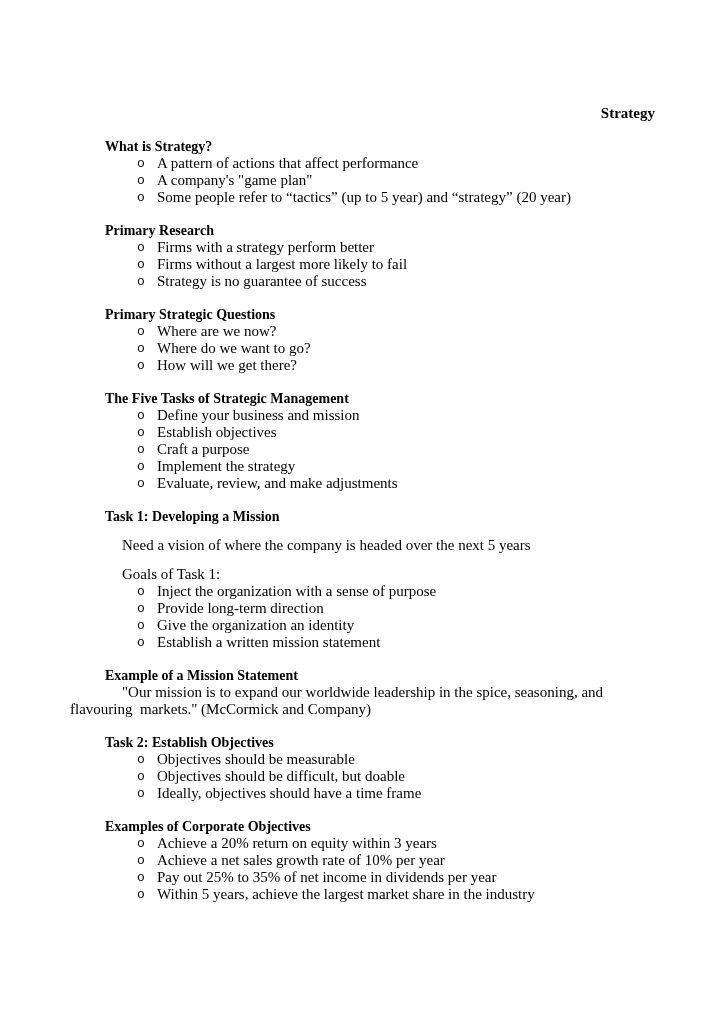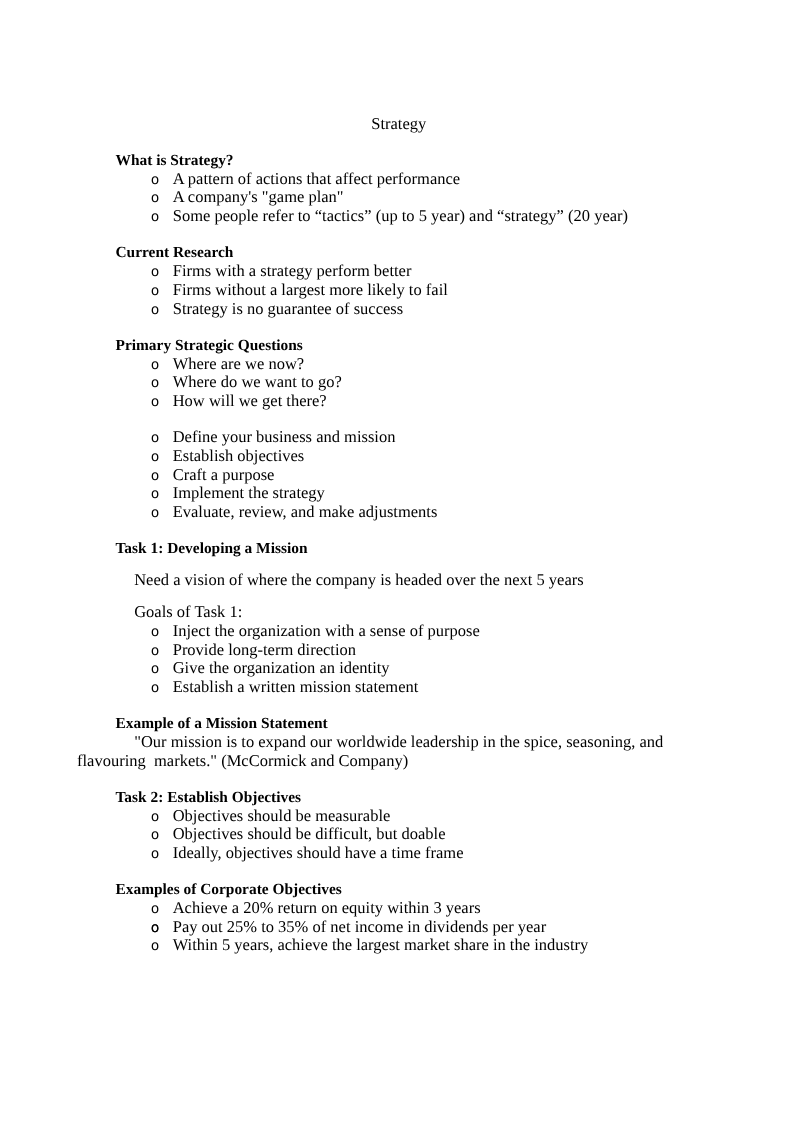--- a/index.html
+++ b/index.html
@@ -18,22 +18,22 @@
   }
   .page {
     box-sizing: border-box;
     width: 725px;
     height: 1024px;
     padding: 105px 70px 20px 70px;
     background: #ffffff;
   }
   .doc-title {
     font-size: 15px;
-    font-weight: normal;
-    text-align: center;
+    font-weight: bold;
+    text-align: right;
     margin: 0 0 16px 0;
   }
   .doc-section {
     margin: 0 0 16px 0;
   }
   .section-heading {
     font-size: 14px;
     font-weight: bold;
     margin: 0 0 0 35px;
   }
@@ -72,38 +72,39 @@
   <section class="doc-section">
     <h2 class="section-heading">What is Strategy?</h2>
     <ul class="bullet-list">
       <li><span class="bullet-marker">o</span><span>A pattern of actions that affect performance</span></li>
       <li><span class="bullet-marker">o</span><span>A company's "game plan"</span></li>
       <li><span class="bullet-marker">o</span><span>Some people refer to “tactics” (up to 5 year) and “strategy” (20 year)</span></li>
     </ul>
   </section>
 
   <section class="doc-section">
-    <h2 class="section-heading">Current Research</h2>
+    <h2 class="section-heading">Primary Research</h2>
     <ul class="bullet-list">
       <li><span class="bullet-marker">o</span><span>Firms with a strategy perform better</span></li>
       <li><span class="bullet-marker">o</span><span>Firms without a largest more likely to fail</span></li>
       <li><span class="bullet-marker">o</span><span>Strategy is no guarantee of success</span></li>
     </ul>
   </section>
 
   <section class="doc-section">
     <h2 class="section-heading">Primary Strategic Questions</h2>
     <ul class="bullet-list">
       <li><span class="bullet-marker">o</span><span>Where are we now?</span></li>
       <li><span class="bullet-marker">o</span><span>Where do we want to go?</span></li>
       <li><span class="bullet-marker">o</span><span>How will we get there?</span></li>
     </ul>
   </section>
 
   <section class="doc-section">
+    <h2 class="section-heading">The Five Tasks of Strategic Management</h2>
     <ul class="bullet-list">
       <li><span class="bullet-marker">o</span><span>Define your business and mission</span></li>
       <li><span class="bullet-marker">o</span><span>Establish objectives</span></li>
       <li><span class="bullet-marker">o</span><span>Craft a purpose</span></li>
       <li><span class="bullet-marker">o</span><span>Implement the strategy</span></li>
       <li><span class="bullet-marker">o</span><span>Evaluate, review, and make adjustments</span></li>
     </ul>
   </section>
 
   <section class="doc-section">
@@ -129,19 +130,19 @@
       <li><span class="bullet-marker">o</span><span>Objectives should be measurable</span></li>
       <li><span class="bullet-marker">o</span><span>Objectives should be difficult, but doable</span></li>
       <li><span class="bullet-marker">o</span><span>Ideally, objectives should have a time frame</span></li>
     </ul>
   </section>
 
   <section class="doc-section">
     <h2 class="section-heading">Examples of Corporate Objectives</h2>
     <ul class="bullet-list">
       <li><span class="bullet-marker">o</span><span>Achieve a 20% return on equity within 3 years</span></li>
-      <li><span class="bullet-marker">o</span></li>
+      <li><span class="bullet-marker">o</span><span>Achieve a net sales growth rate of 10% per year</span></li>
       <li><span class="bullet-marker">o</span><span>Pay out 25% to 35% of net income in dividends per year</span></li>
       <li><span class="bullet-marker">o</span><span>Within 5 years, achieve the largest market share in the industry</span></li>
     </ul>
   </section>
 
 </div>
 
 </body></html>

